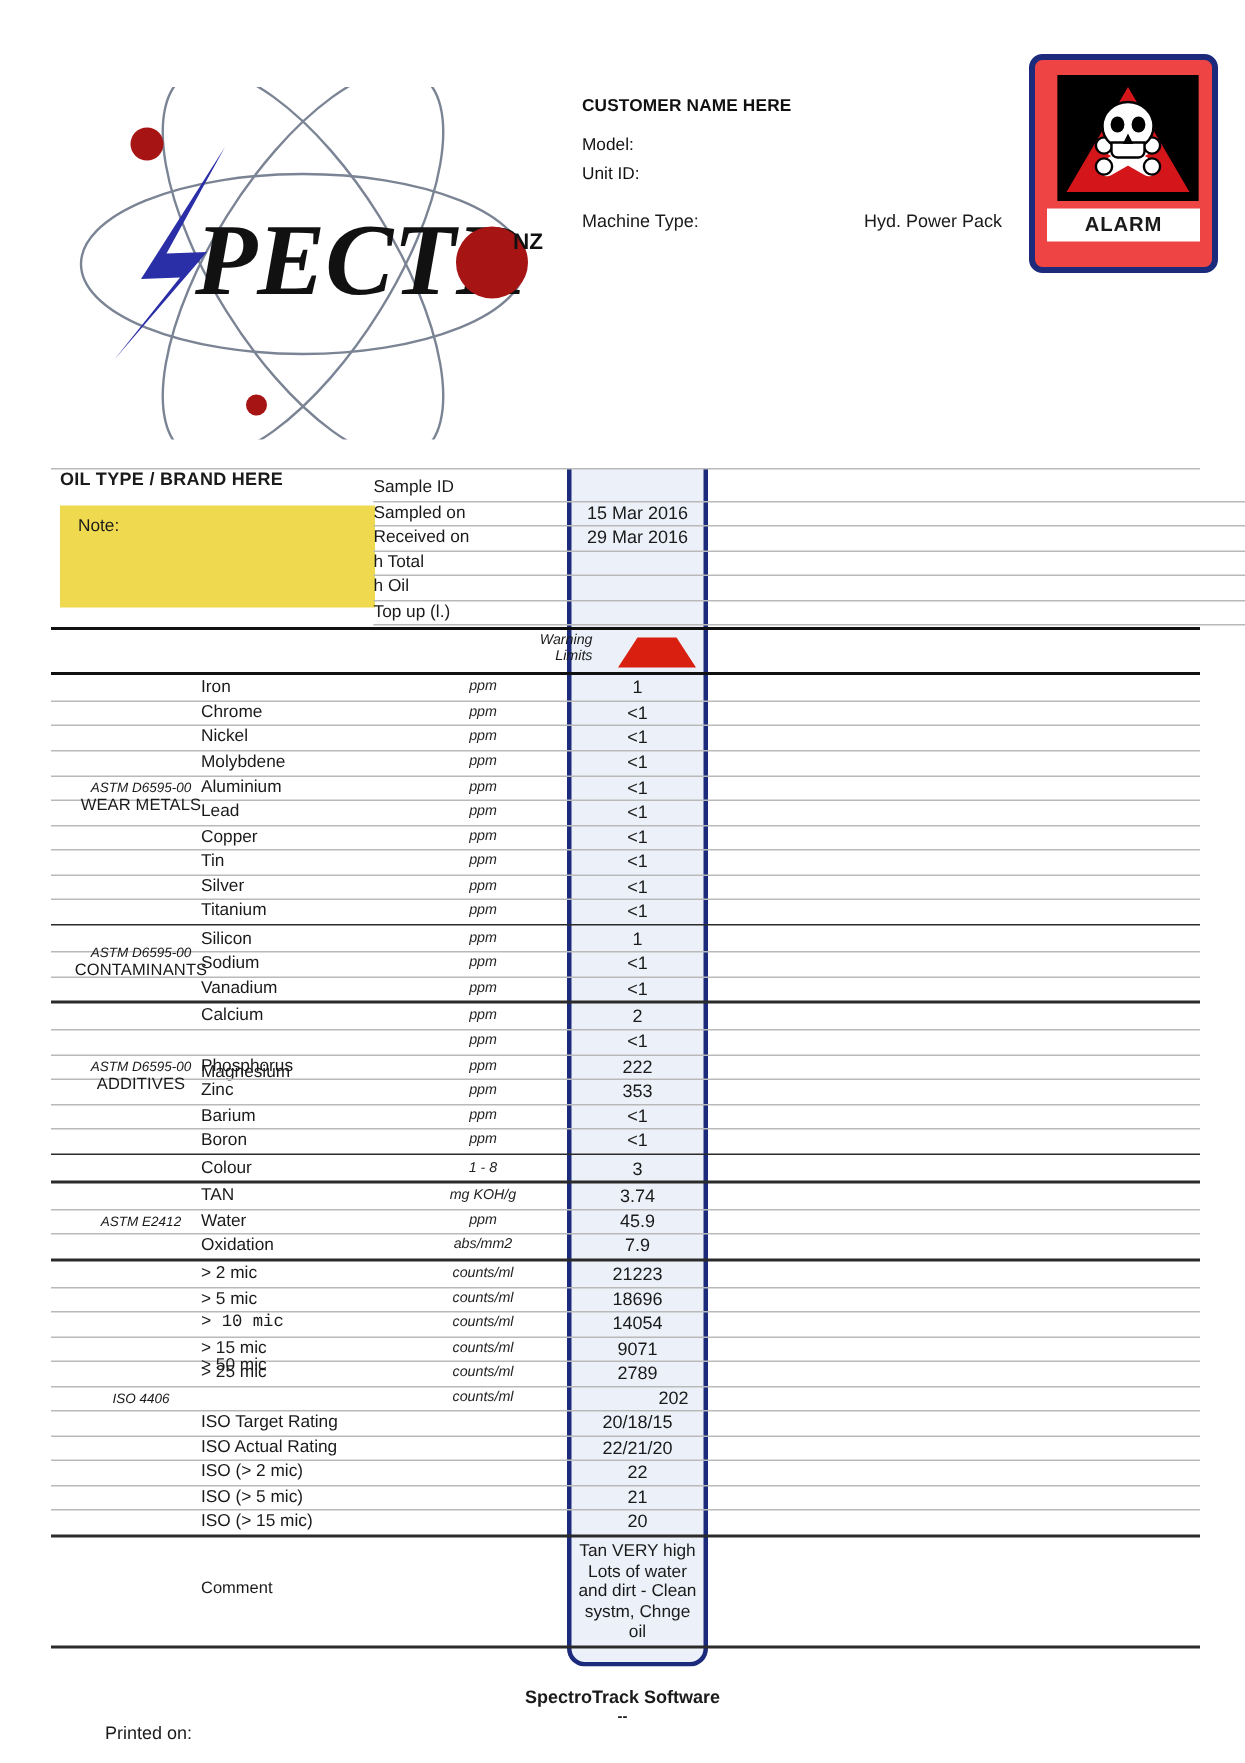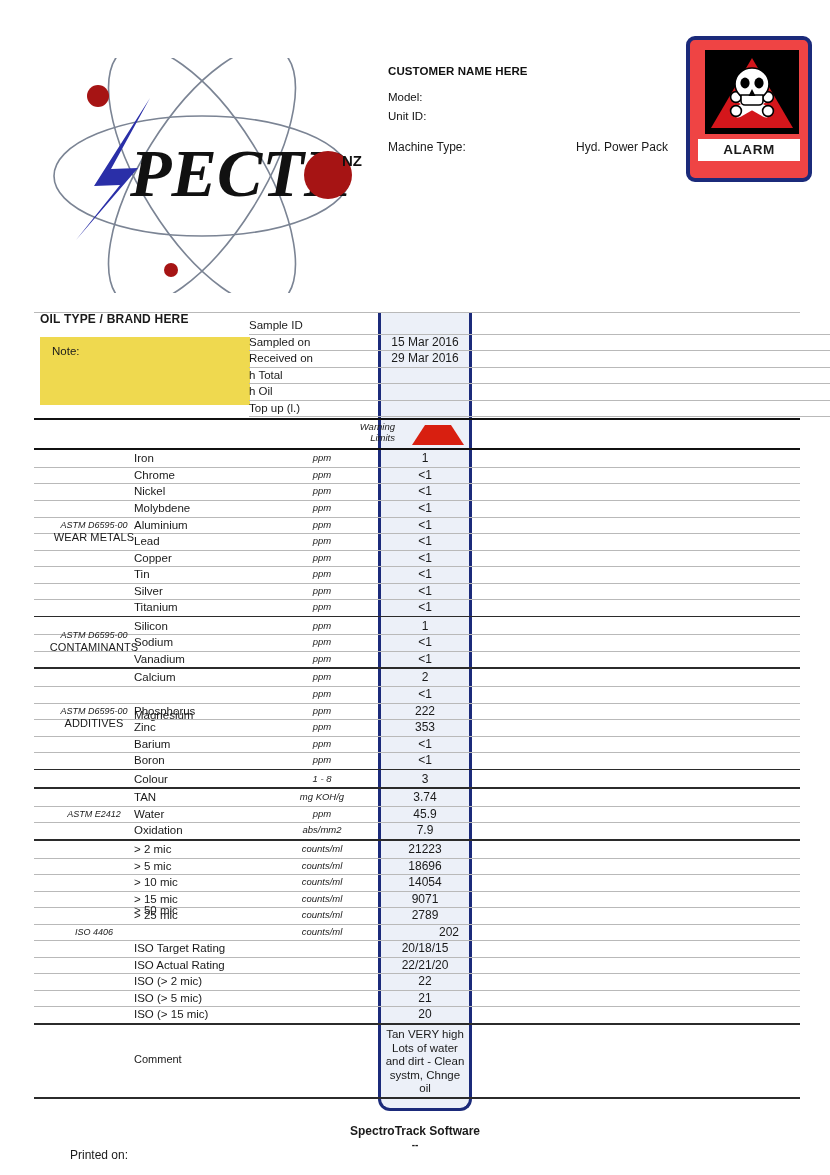--- a/index.html
+++ b/index.html
@@ -281,21 +281,21 @@
       </div>
       <div class="hline dark" style="top: 526.95px; width: 766px;"></div>
       <div class="c-label" style="top: 528.95px;">&gt; 2 mic</div>
       <div class="c-unit" style="top: 528.95px;">counts/ml</div>
       <div class="c-val" style="top: 528.95px;">21223</div>
       <div class="hline thin" style="top: 545.5px; width: 766px;"></div>
       <div class="c-label" style="top: 545.5px;">&gt; 5 mic</div>
       <div class="c-unit" style="top: 545.5px;">counts/ml</div>
       <div class="c-val" style="top: 545.5px;">18696</div>
       <div class="hline thin" style="top: 562.05px; width: 766px;"></div>
-      <div class="c-label" style="top: 562.05px;">&gt; 10 mic</div>
+      <div class="c-label" style="top: 562.05px; font-family: Liberation Mono, monospace;">&gt; 10 mic</div>
       <div class="c-unit" style="top: 562.05px;">counts/ml</div>
       <div class="c-val" style="top: 562.05px;">14054</div>
       <div class="hline thin" style="top: 578.6px; width: 766px;"></div>
       <div class="c-label" style="top: 578.6px;">&gt; 15 mic</div>
       <div class="c-unit" style="top: 578.6px;">counts/ml</div>
       <div class="c-val" style="top: 578.6px;">9071</div>
       <div class="hline thin" style="top: 595.15px; width: 766px;"></div>
       <div class="c-label" style="top: 595.15px;">&gt; 25 mic</div>
       <div class="c-unit" style="top: 595.15px;">counts/ml</div>
       <div class="c-val" style="top: 595.15px;">2789</div>

